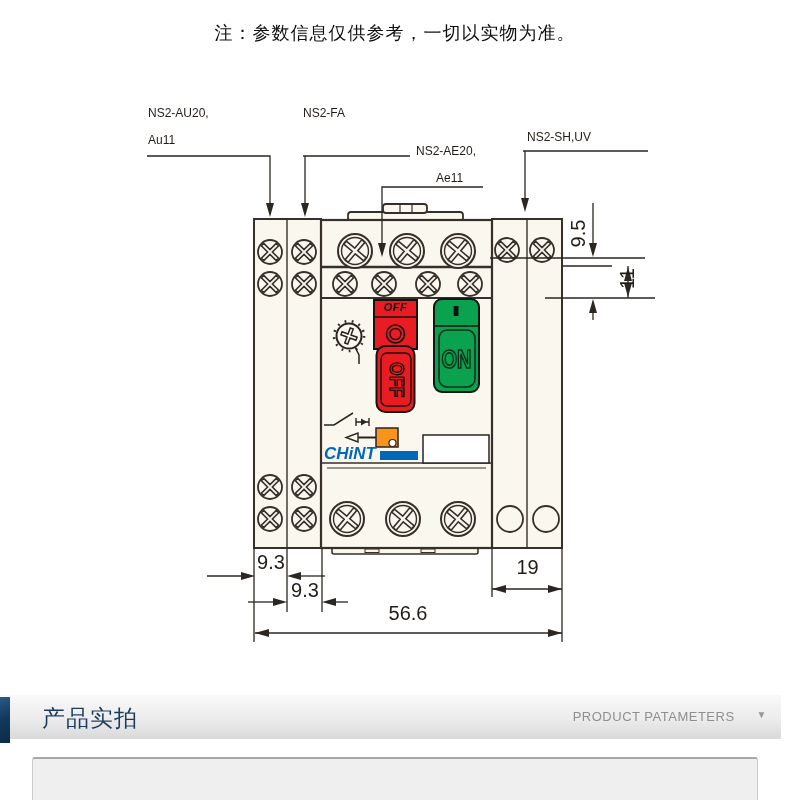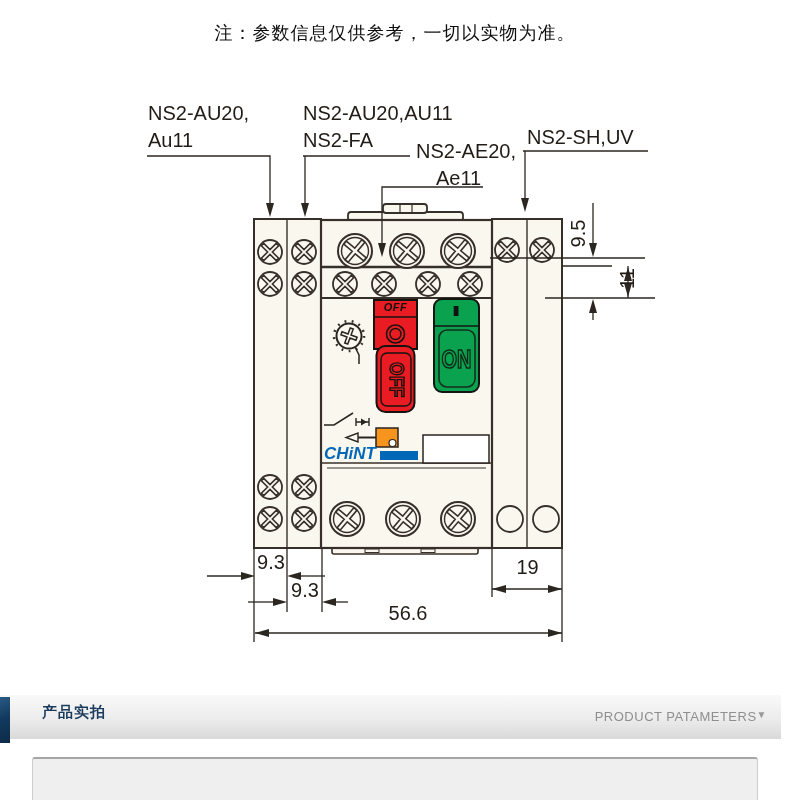--- a/index.html
+++ b/index.html
@@ -1,43 +1,43 @@
 <!DOCTYPE html>
 <html><head>
 <meta charset="utf-8">
 <style>
   html,body{margin:0;padding:0;background:#fff;}
   .stage{position:relative;width:790px;height:800px;background:#ffffff;overflow:hidden;
          font-family:"Liberation Sans",sans-serif;color:#17130f;}
   .abs{position:absolute;}
   .note{left:0;top:21px;width:790px;text-align:center;font-size:18px;color:#0e0e0e;letter-spacing:1px;}
   svg{position:absolute;left:0;top:0;}
-  .lbl{font-size:20px;line-height:27px;color:#221c16;white-space:nowrap;}
+  .lbl{font-size:12px;line-height:27px;color:#221c16;white-space:nowrap;}
   .dimt{font-size:20px;color:#221c16;text-align:center;white-space:nowrap;}
   .rot{transform:rotate(-90deg);transform-origin:center center;}
   
   .offtop{left:374px;top:301px;width:43px;text-align:center;font-size:11px;font-weight:700;
           font-style:italic;color:#120f0c;letter-spacing:.5px;}
   .ontop{left:434px;top:302px;width:45px;text-align:center;font-size:15px;font-weight:700;color:#10130f;}
   .ontop span{display:inline-block;transform:scaleX(2.2);}
   .offmain{left:374px;top:351px;width:43px;height:58px;display:flex;align-items:center;justify-content:center;}
   .offmain span{display:inline-block;transform:rotate(90deg) scaleY(1.15);font-size:17px;font-weight:700;
           color:transparent;-webkit-text-stroke:1.3px #1b120e;letter-spacing:.5px;}
   .onmain{left:434px;top:331px;width:45px;height:56px;display:flex;align-items:center;justify-content:center;}
   .onmain span{display:inline-block;transform:scaleY(1.3);font-size:20px;font-weight:700;
           color:transparent;-webkit-text-stroke:1.3px #102a18;letter-spacing:0;}
   .chint{left:324px;top:444px;font-size:17px;font-weight:700;color:#0068b7;letter-spacing:0;font-style:italic;}
   
   .bar{left:0;top:695px;width:781px;height:44px;
        background:linear-gradient(180deg,#f9f9f9 0%,#ececec 55%,#d9d9d9 100%);}
   .accent{position:absolute;left:0;top:2px;width:10px;height:46px;
        background:linear-gradient(160deg,#2a5a85 0%,#123a5e 45%,#0c2b49 100%);}
-  .bar-title{position:absolute;left:42px;top:8px;font-size:15px;font-weight:700;color:#1c3c5e;letter-spacing:1px;}
+  .bar-title{position:absolute;left:42px;top:8px;font-size:23px;font-weight:400;color:#1c3c5e;letter-spacing:1px;}
   .bar-link{position:absolute;right:14px;top:14px;font-size:13px;color:#8f8f8f;letter-spacing:.5px;
-       display:flex;align-items:flex-start;gap:0;cursor:pointer;}
+       display:flex;align-items:flex-start;gap:22px;cursor:pointer;}
   .bar-link .chev{font-size:10px;color:#9a9a9a;}
   .photo-box{left:32px;top:757px;width:724px;height:60px;background:#efefef;
        border:1px solid #cccccc;border-top:2px solid #a6a6a6;border-radius:3px 3px 0 0;}
 </style>
 </head>
 <body>
 
 <div class="stage">
 
   <div class="abs note">注：参数信息仅供参考，一切以实物为准。</div>
@@ -192,21 +192,20 @@
         <use href="#ah" transform="translate(562,633)"></use>
       </g>
     </g>
   </svg>
 
   <div class="abs lbl" style="left:148px;top:100px">
     <div>NS2-AU20,</div>
     <div>Au11</div>
   </div>
   <div class="abs lbl" style="left:303px;top:100px">
-    <div>NS2-AU20,AU11</div>
     <div>NS2-FA</div>
   </div>
   <div class="abs lbl" style="left:416px;top:138px">
     <div>NS2-AE20,</div>
     <div style="margin-left:20px">Ae11</div>
   </div>
   <div class="abs lbl" style="left:527px;top:124px">
     <div>NS2-SH,UV</div>
   </div>
 

